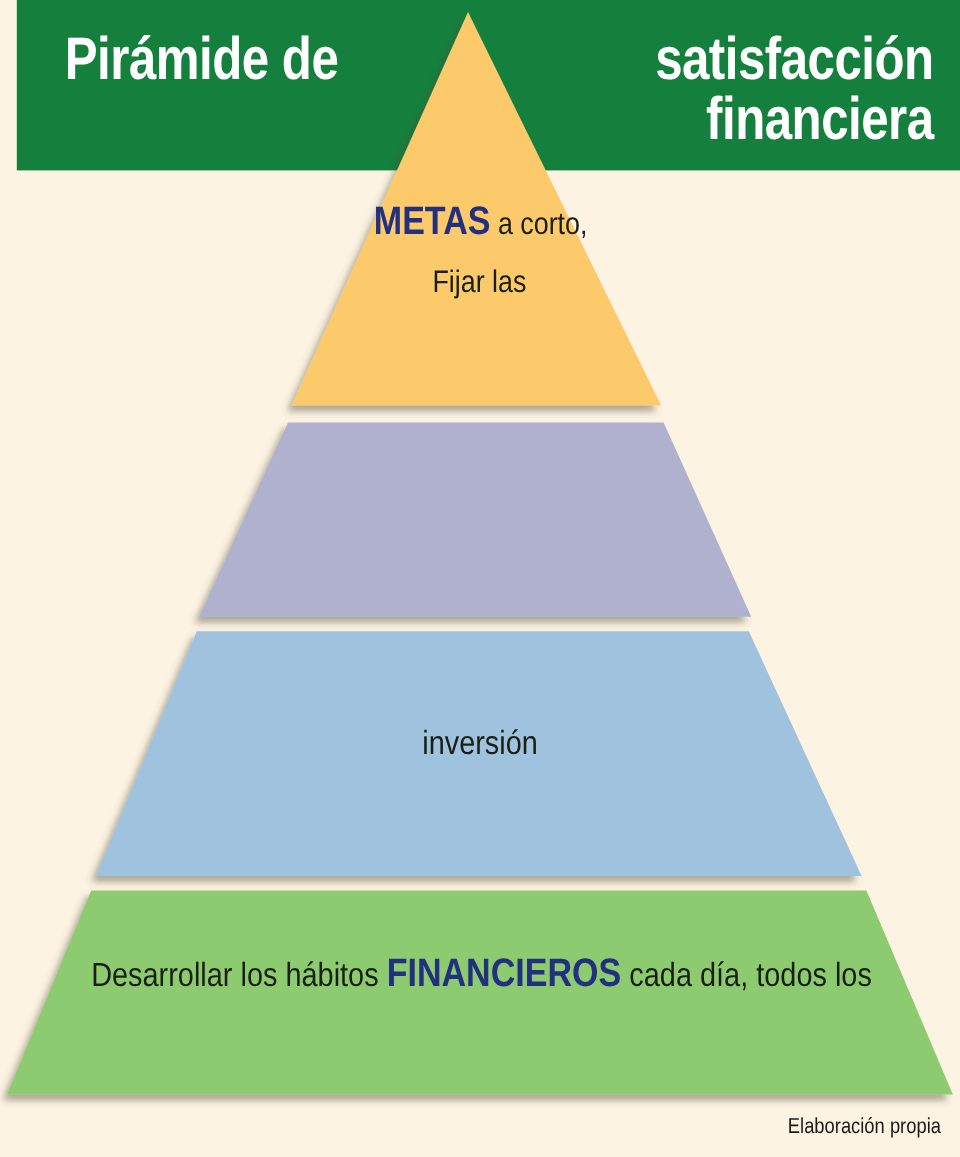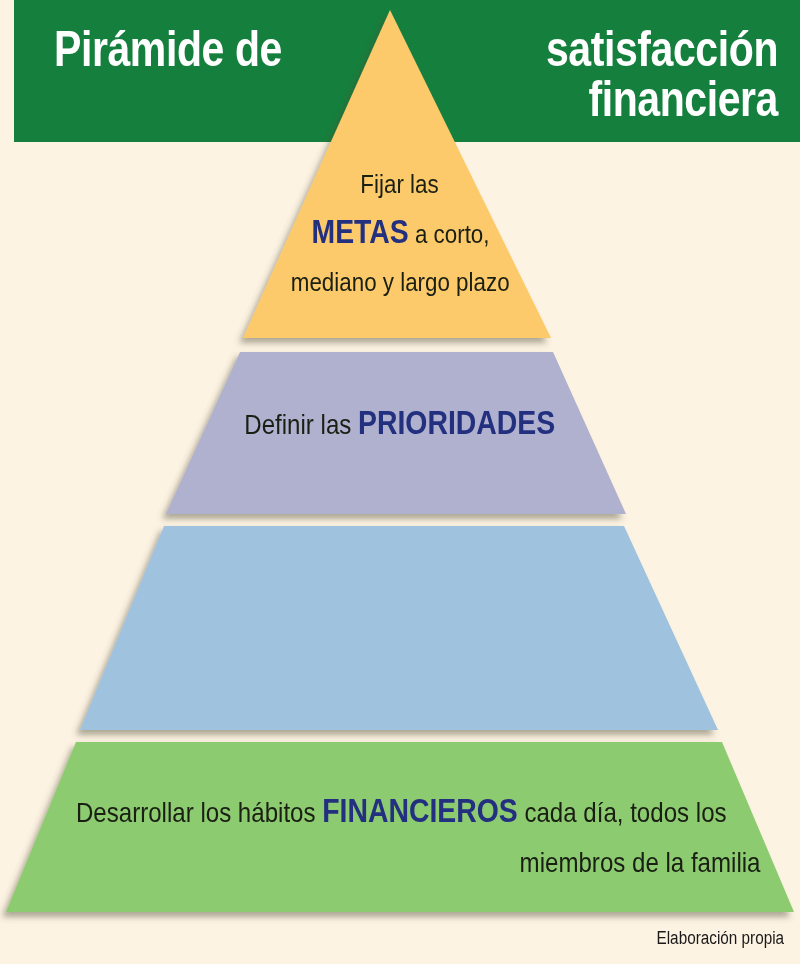--- a/index.html
+++ b/index.html
@@ -56,30 +56,28 @@
       <feDropShadow dx="-4" dy="5" stdDeviation="3" flood-color="#4a4a30" flood-opacity="0.45"></feDropShadow>
     </filter>
   </defs>
   <polygon points="390,10 551,338 243,338" fill="#fcca6a" filter="url(#sh)"></polygon>
   <polygon points="240,352 553,352 626,514 166,514" fill="#b0b0cf" filter="url(#sh)"></polygon>
   <polygon points="164,526 624,526 718,730 80,730" fill="#9fc2df" filter="url(#sh)"></polygon>
   <polygon points="76,742 722,742 794,912 6,912" fill="#8dcb70" filter="url(#sh)"></polygon>
 </svg>
 
 <div class="tier-text t1">
+  <span class="line"><span class="cond"><span class="kw kw-big">METAS</span><span> a corto,</span></span></span>
   <span class="line"><span class="cond">Fijar las</span></span>
-  <span class="line"><span class="cond"><span class="kw kw-big">METAS</span><span> a corto,</span></span></span>
-  <span class="line"><span class="cond">mediano y largo plazo</span></span>
 </div>
 
 <div class="tier-text t2">
-  <span class="line"><span class="cond"><span>Definir las </span><span class="kw kw-big">PRIORIDADES</span></span></span>
 </div>
 
 <div class="tier-text t3">
+  <span class="line"><span class="cond">inversión</span></span>
 </div>
 
 <div class="tier-text t4">
   <span class="line"><span class="cond"><span>Desarrollar los hábitos </span><span class="kw kw-big">FINANCIEROS</span><span> cada día, todos los</span></span></span>
-  <span class="line"><span class="cond">miembros de la familia</span></span>
 </div>
 
 <div class="source">Elaboración propia</div>
 
 </body></html>

